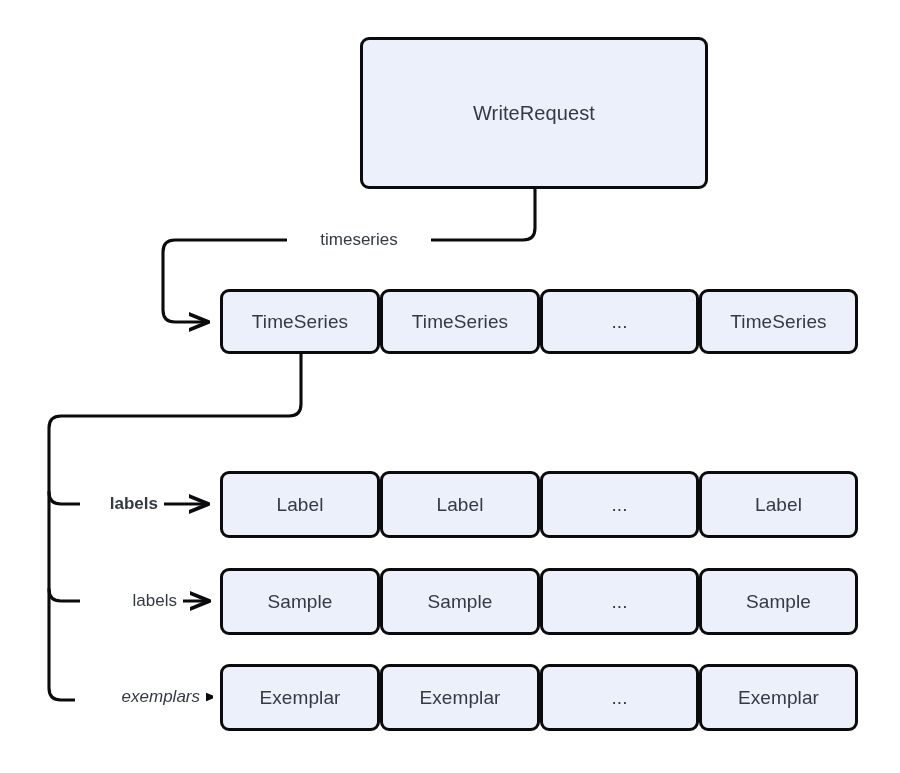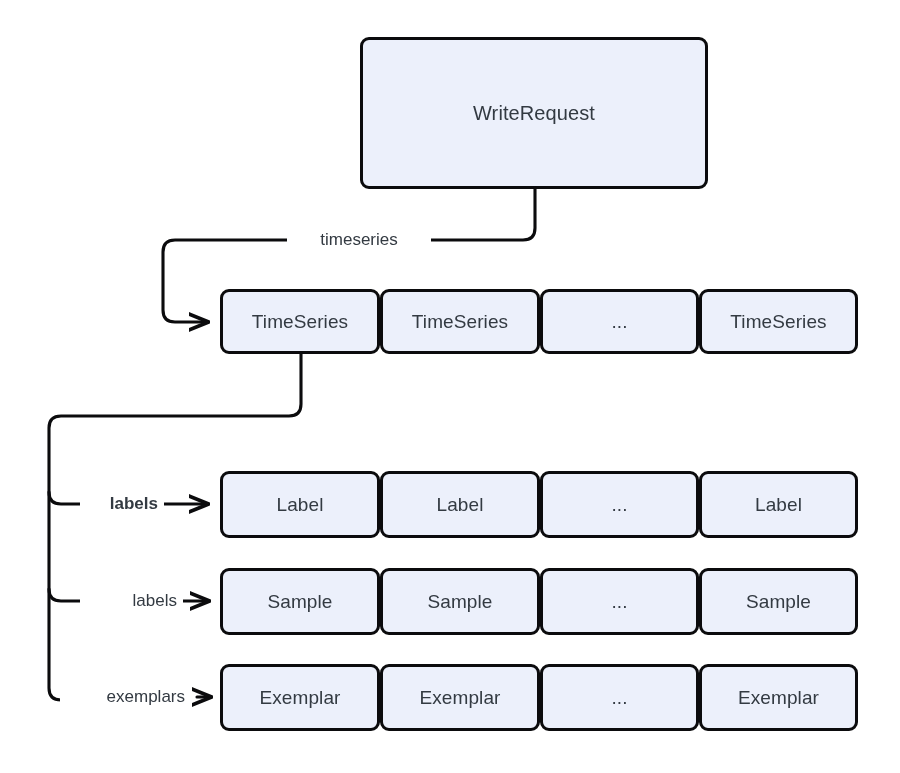--- a/index.html
+++ b/index.html
@@ -88,21 +88,21 @@
   <div class="node-box root" style="left:360px; top:37px; width:348px; height:152px;">
     <span>WriteRequest</span>
   </div>
 
   <div class="edge-label" style="left:287px; top:230px; width:132px; text-align:center;">timeseries</div>
 
   <div class="edge-label right-aligned" style="left:80px; top:494px; width:72px;font-weight:bold;">labels</div>
 
   <div class="edge-label right-aligned" style="left:80px; top:591px; width:91px;">labels</div>
 
-  <div class="edge-label right-aligned" style="left:60px; top:687px; width:119px;">exemplars</div>
+  <div class="edge-label right-aligned" style="left:75px; top:687px; width:119px;font-style:italic;">exemplars</div>
 
   <div class="node-box" style="left:220px; top:289px; width:160px; height:65px;">TimeSeries</div>
   <div class="node-box" style="left:380px; top:289px; width:160px; height:65px;">TimeSeries</div>
   <div class="node-box" style="left:540px; top:289px; width:159px; height:65px;">...</div>
   <div class="node-box" style="left:699px; top:289px; width:159px; height:65px;">TimeSeries</div>
 
   <div class="node-box" style="left:220px; top:471px; width:160px; height:67px;">Label</div>
   <div class="node-box" style="left:380px; top:471px; width:160px; height:67px;">Label</div>
   <div class="node-box" style="left:540px; top:471px; width:159px; height:67px;">...</div>
   <div class="node-box" style="left:699px; top:471px; width:159px; height:67px;">Label</div>

